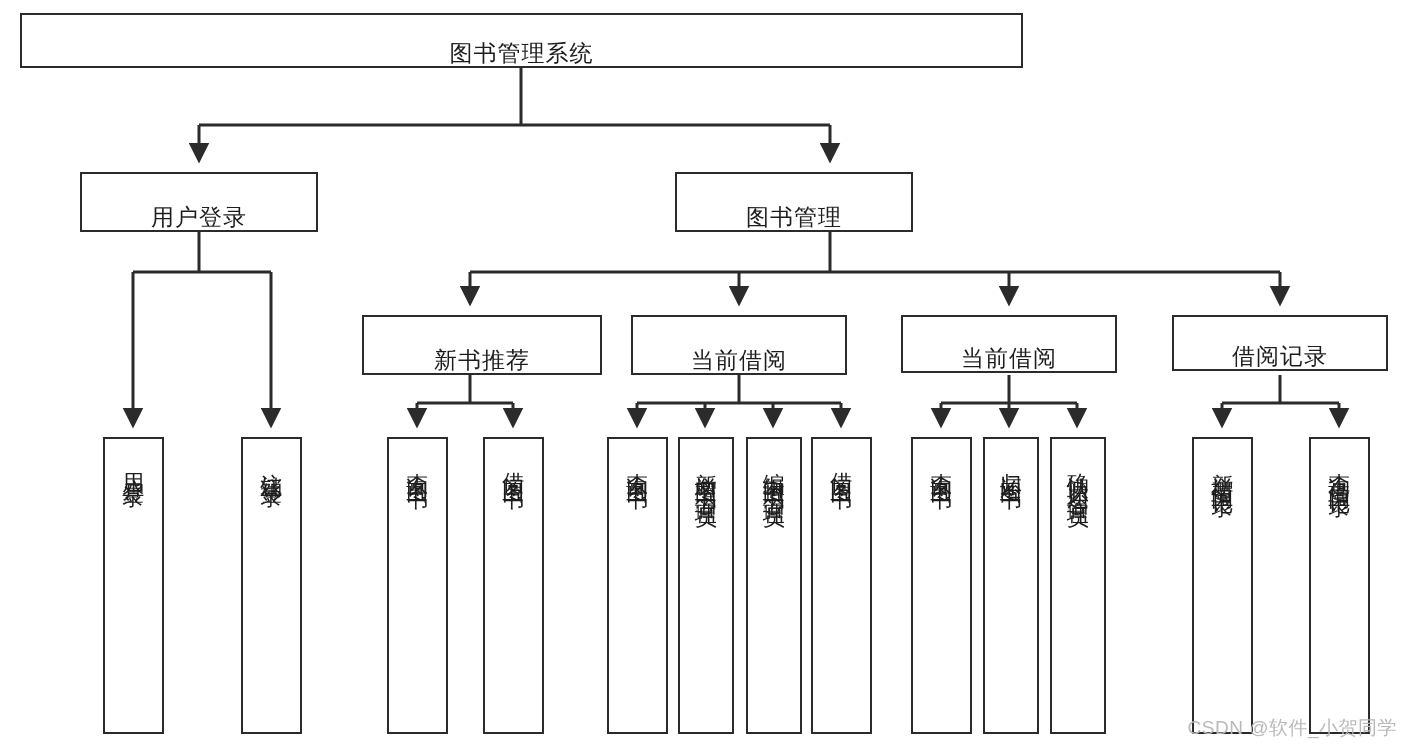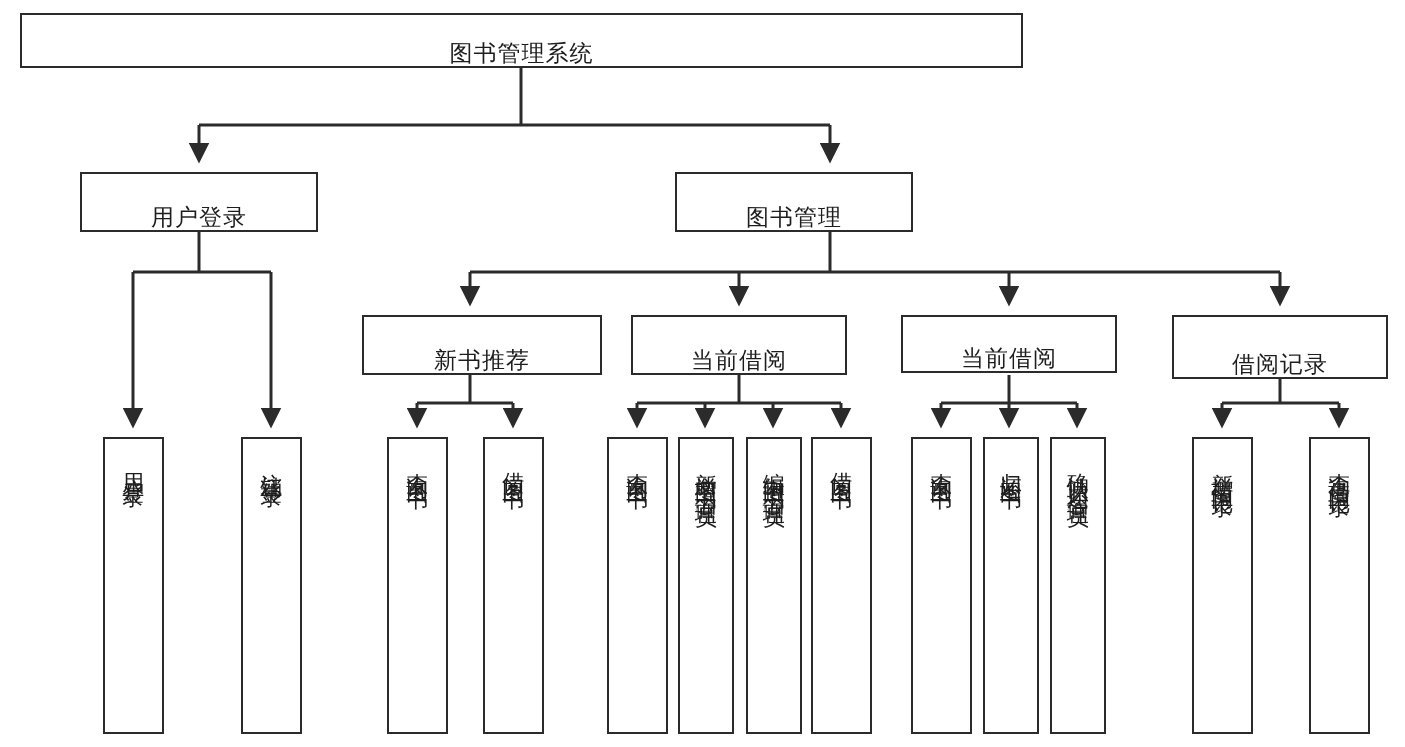--- a/index.html
+++ b/index.html
@@ -146,21 +146,21 @@
 
   <div class="node-box" style="left:362px; top:315px; width:240px; height:60px;">
     <span class="node-label">新书推荐</span>
   </div>
   <div class="node-box" style="left:631px; top:315px; width:216px; height:60px;">
     <span class="node-label">当前借阅</span>
   </div>
   <div class="node-box" style="left:901px; top:315px; width:216px; height:58px;">
     <span class="node-label">当前借阅</span>
   </div>
-  <div class="node-box" style="left:1172px; top:315px; width:216px; height:64px;">
+  <div class="node-box" style="left:1172px; top:315px; width:216px; height:56px;">
     <span class="node-label">借阅记录</span>
   </div>
 
   <div class="node-box vertical" style="left:103px; top:437px; width:61px; height:297px;">
     <span class="node-label">用户登录</span>
   </div>
   <div class="node-box vertical" style="left:241px; top:437px; width:61px; height:297px;">
     <span class="node-label">注销登录</span>
   </div>
 
@@ -194,14 +194,15 @@
     <span class="node-label">确认归还（管理员）</span>
   </div>
 
   <div class="node-box vertical" style="left:1192px; top:437px; width:61px; height:297px;">
     <span class="node-label">新增借阅记录</span>
   </div>
   <div class="node-box vertical" style="left:1309px; top:437px; width:61px; height:297px;">
     <span class="node-label">查询借阅记录</span>
   </div>
 
+  <div class="watermark">CSDN @软件_小贺同学</div>
 
 </div>
 
 </body></html>

